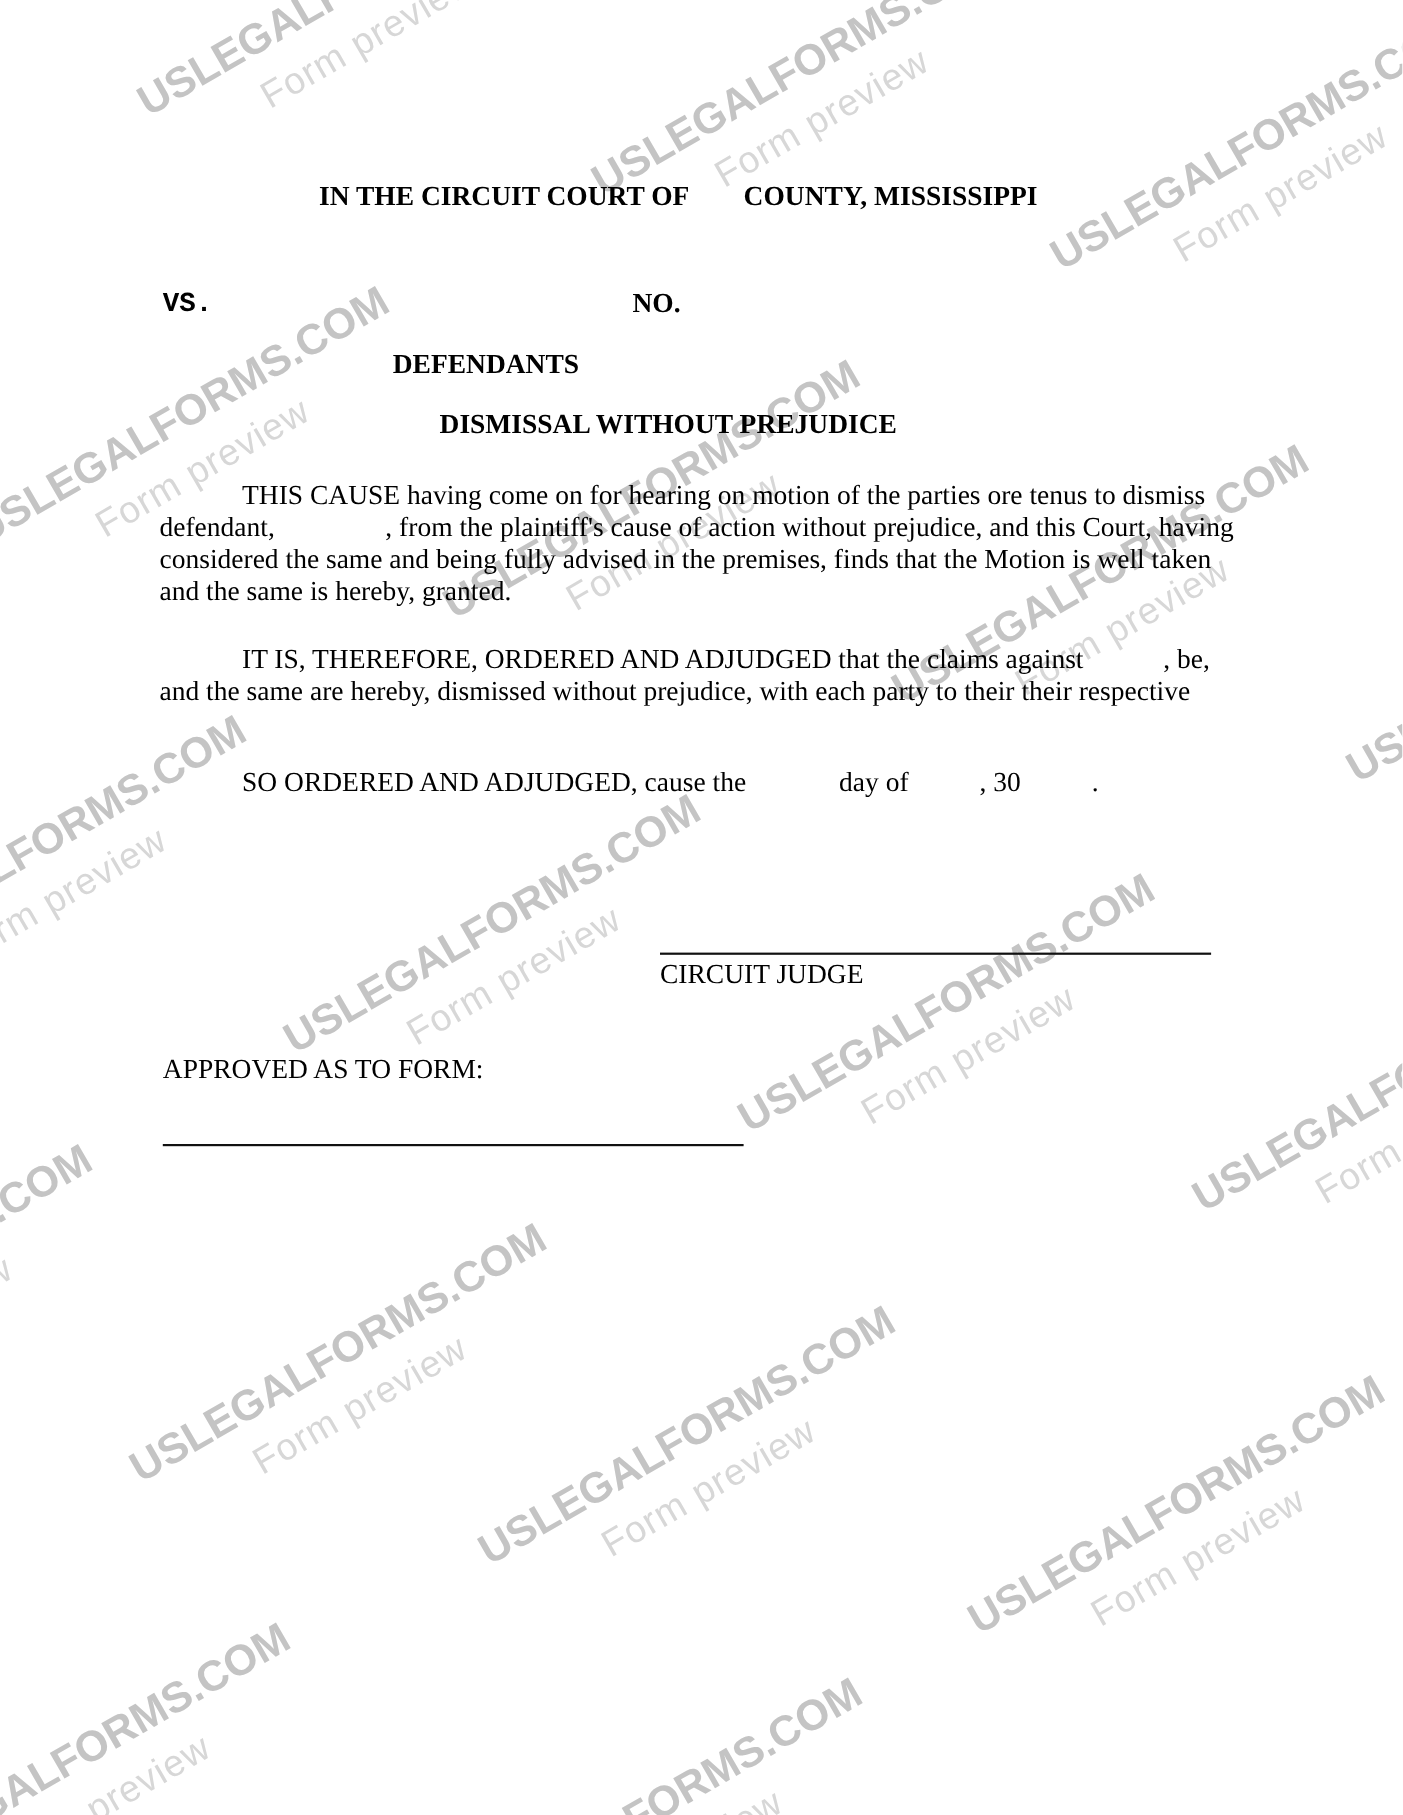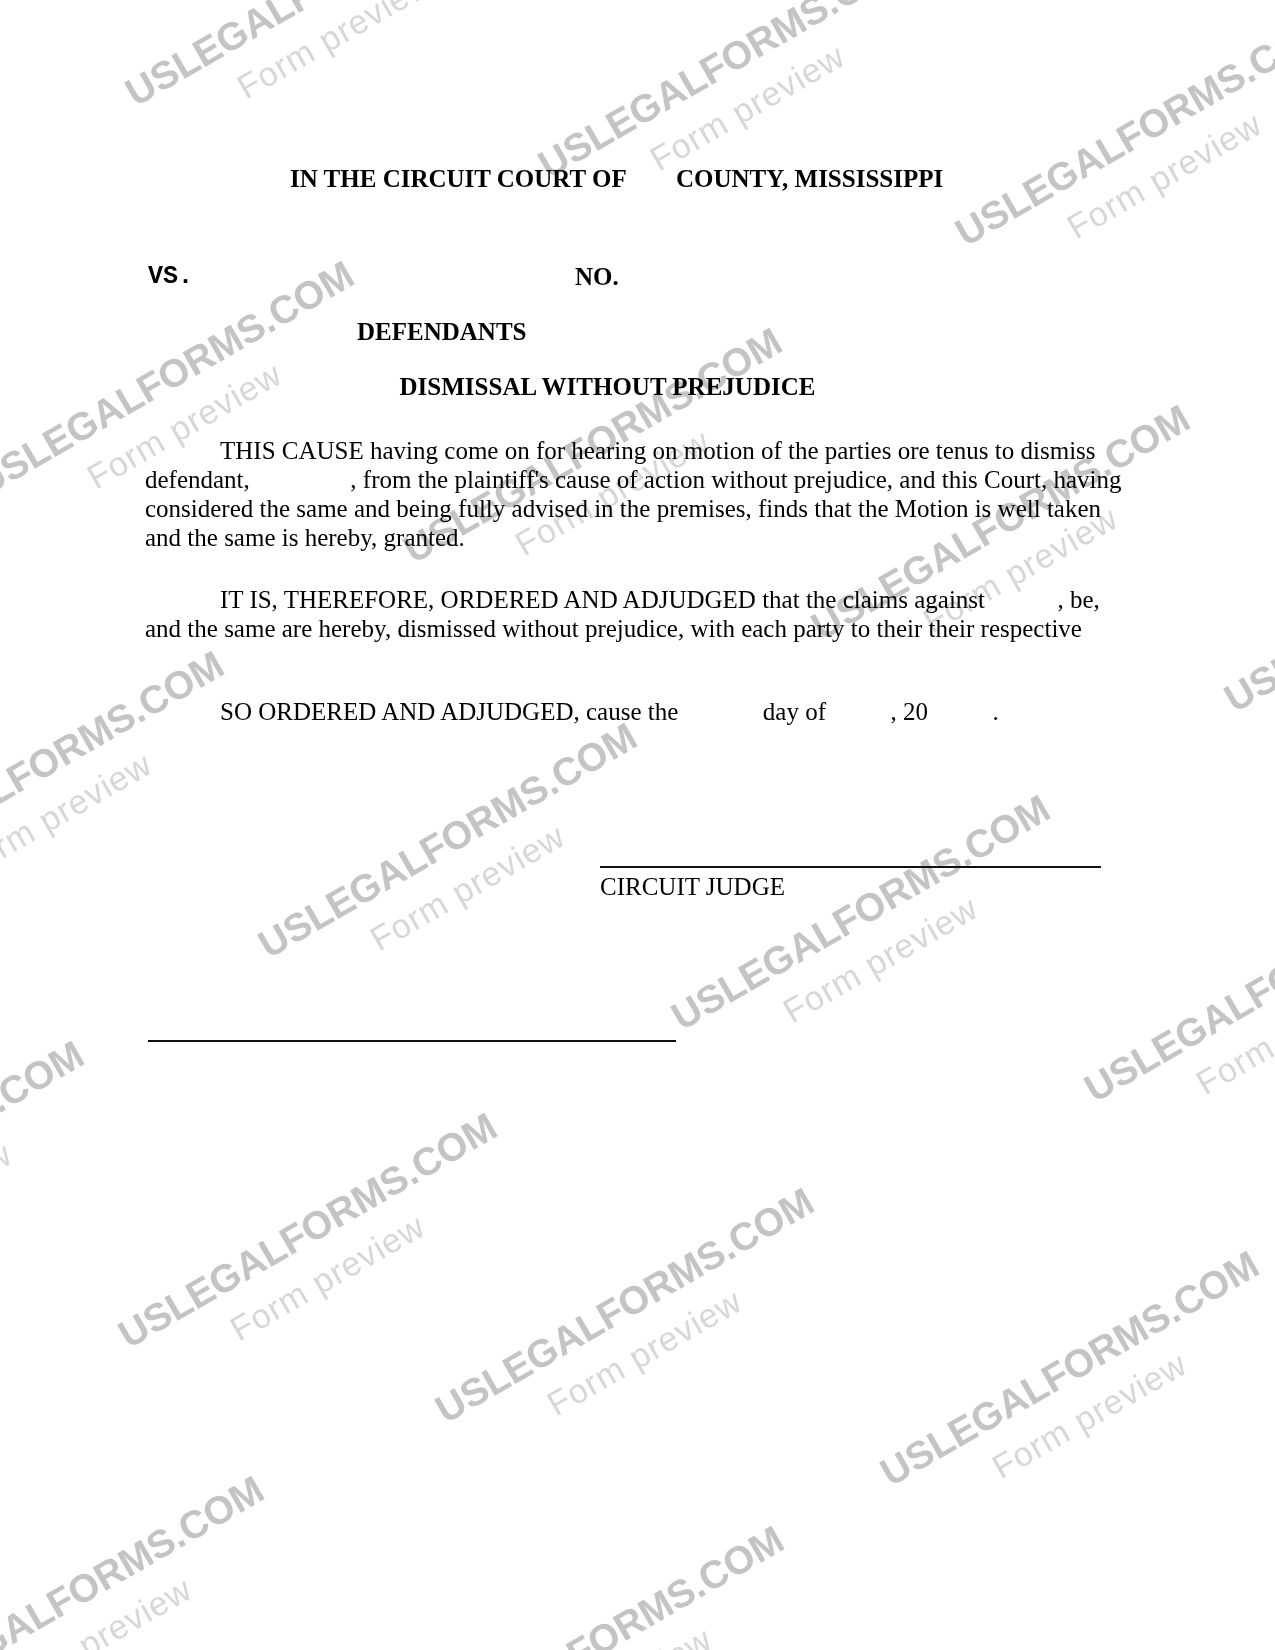--- a/index.html
+++ b/index.html
@@ -116,25 +116,26 @@
       <span class="blank" style="width:60px;"></span>
       <span>, be,</span>
     </div>
     <div class="bline j" style="top:614px;">and the same are hereby, dismissed without prejudice, with each party to their their respective</div>
 
     <div class="bline" style="top:697px;padding-left:75px;">
       <span>SO ORDERED AND ADJUDGED, cause the</span>
       <span class="blank" style="width:72px;"></span>
       <span>day of</span>
       <span class="blank" style="width:52px;"></span>
-      <span>, 20</span>
+      <span>, 30</span>
       <span class="blank" style="width:52px;"></span>
       <span>.</span>
     </div>
 
     <div class="sigline" style="left:600px;top:866px;width:501px;"></div>
     <div class="bline" style="left:600px;top:872px;width:501px;">CIRCUIT JUDGE</div>
 
+    <div class="bline" style="top:958px;left:148px;">APPROVED AS TO FORM:</div>
 
     <div class="sigline" style="left:148px;top:1040px;width:528px;"></div>
 
   </div>
 </div>
 
 </body></html>

